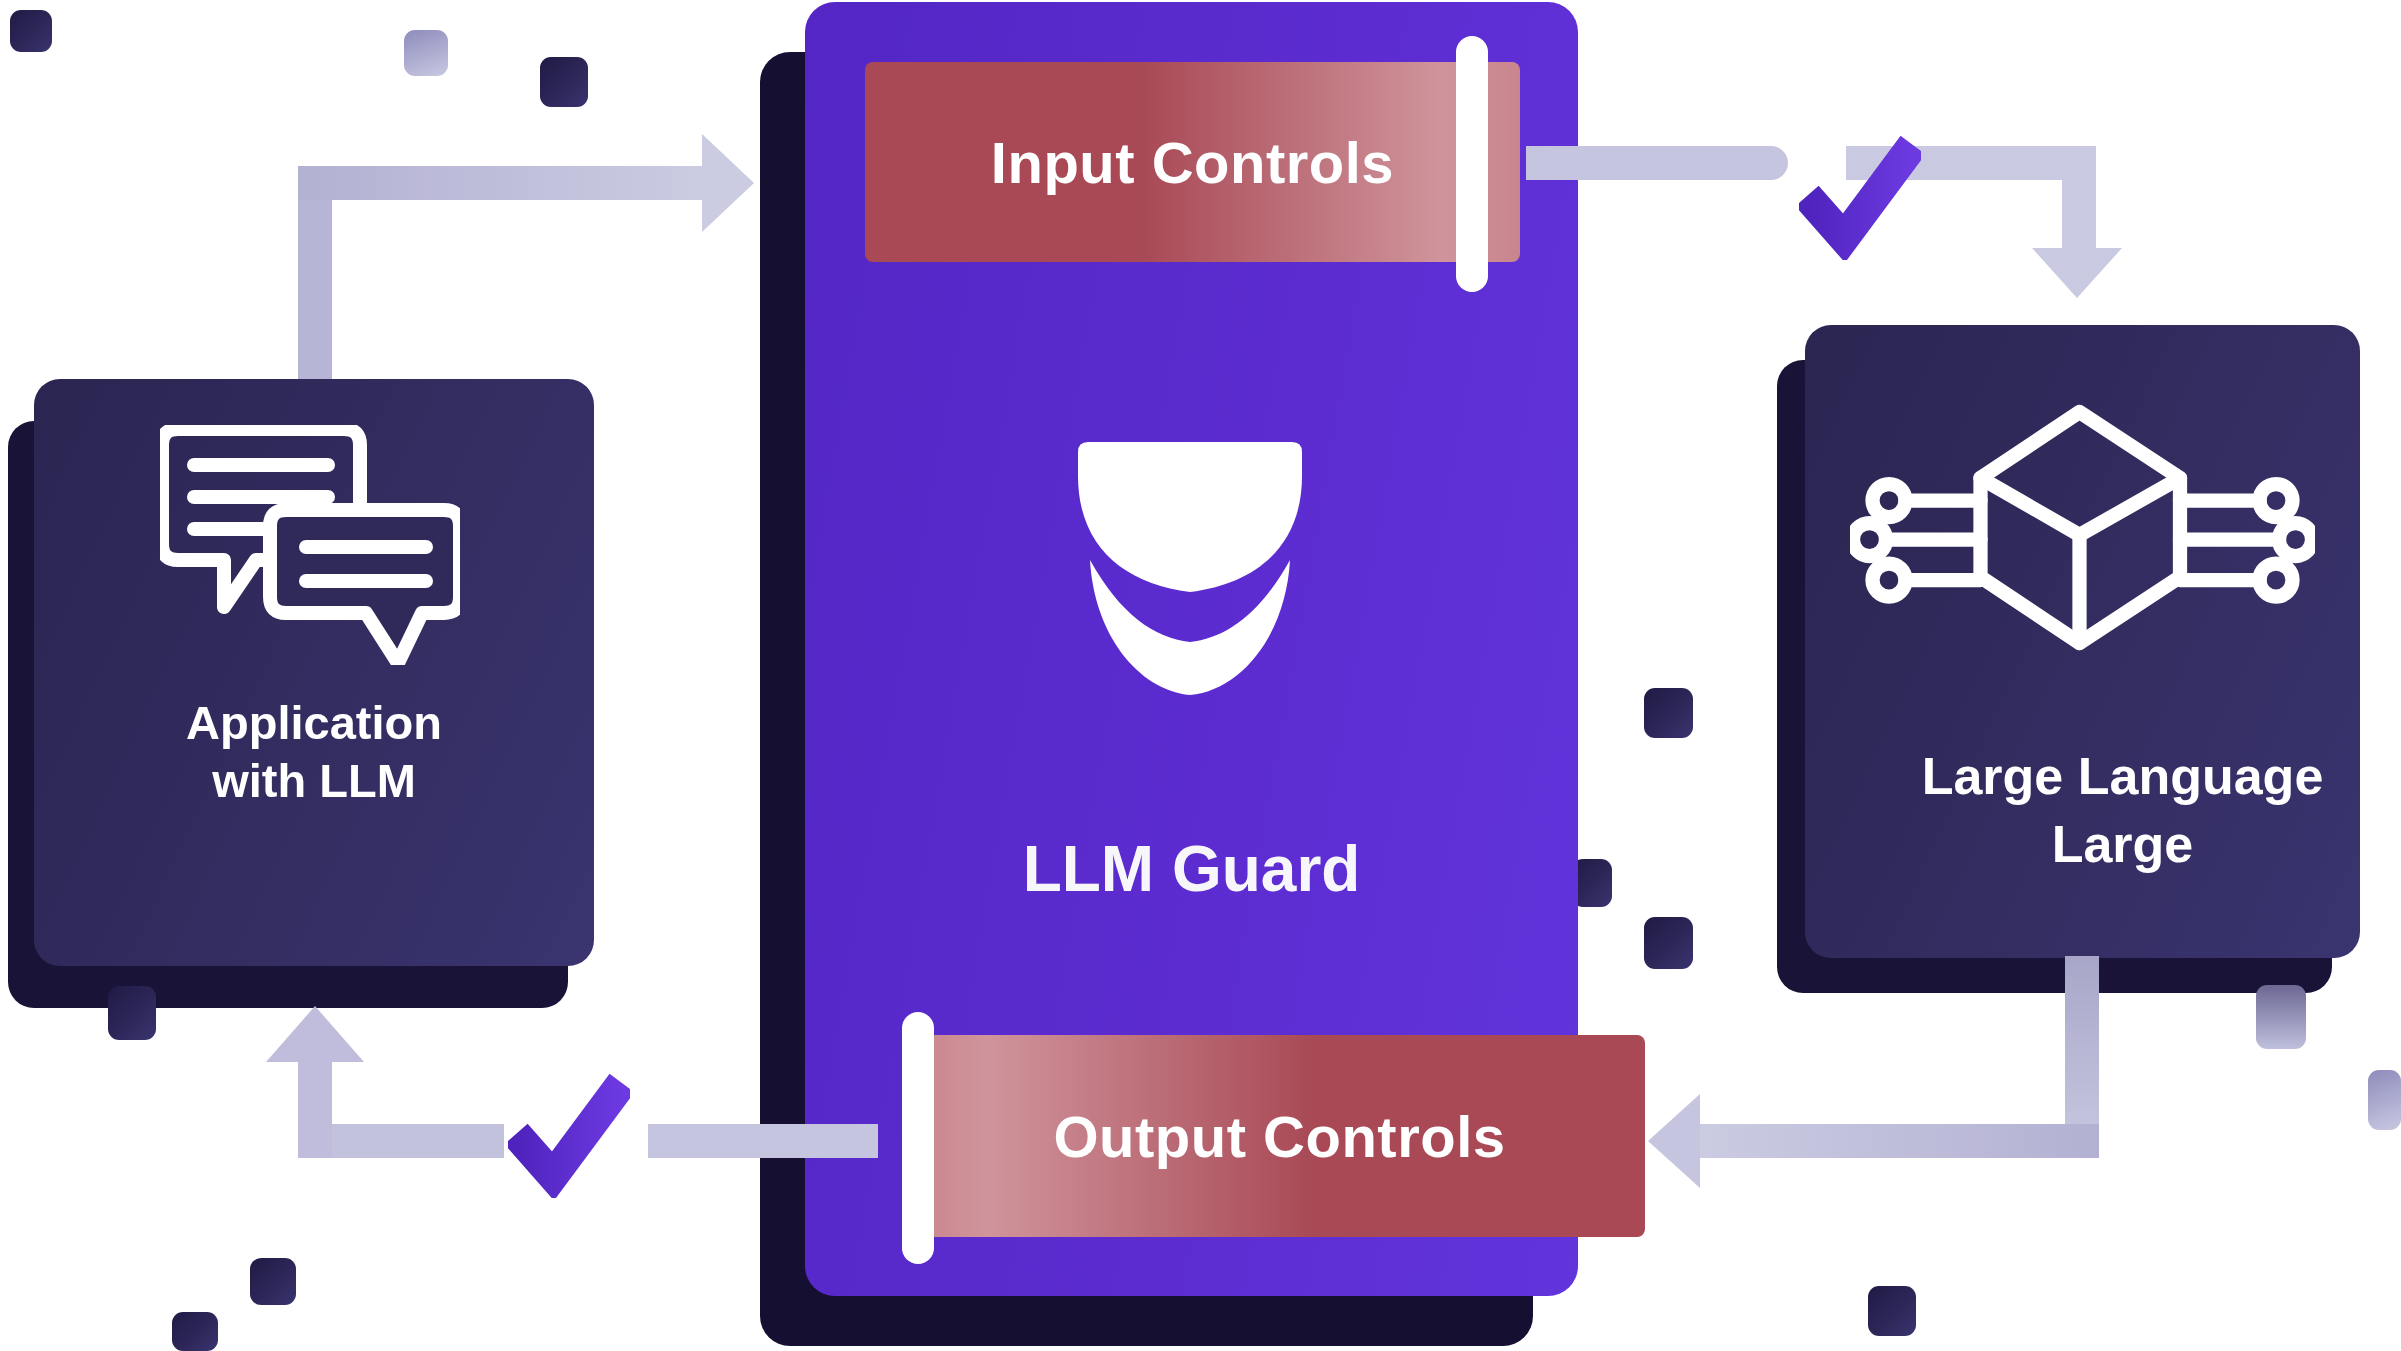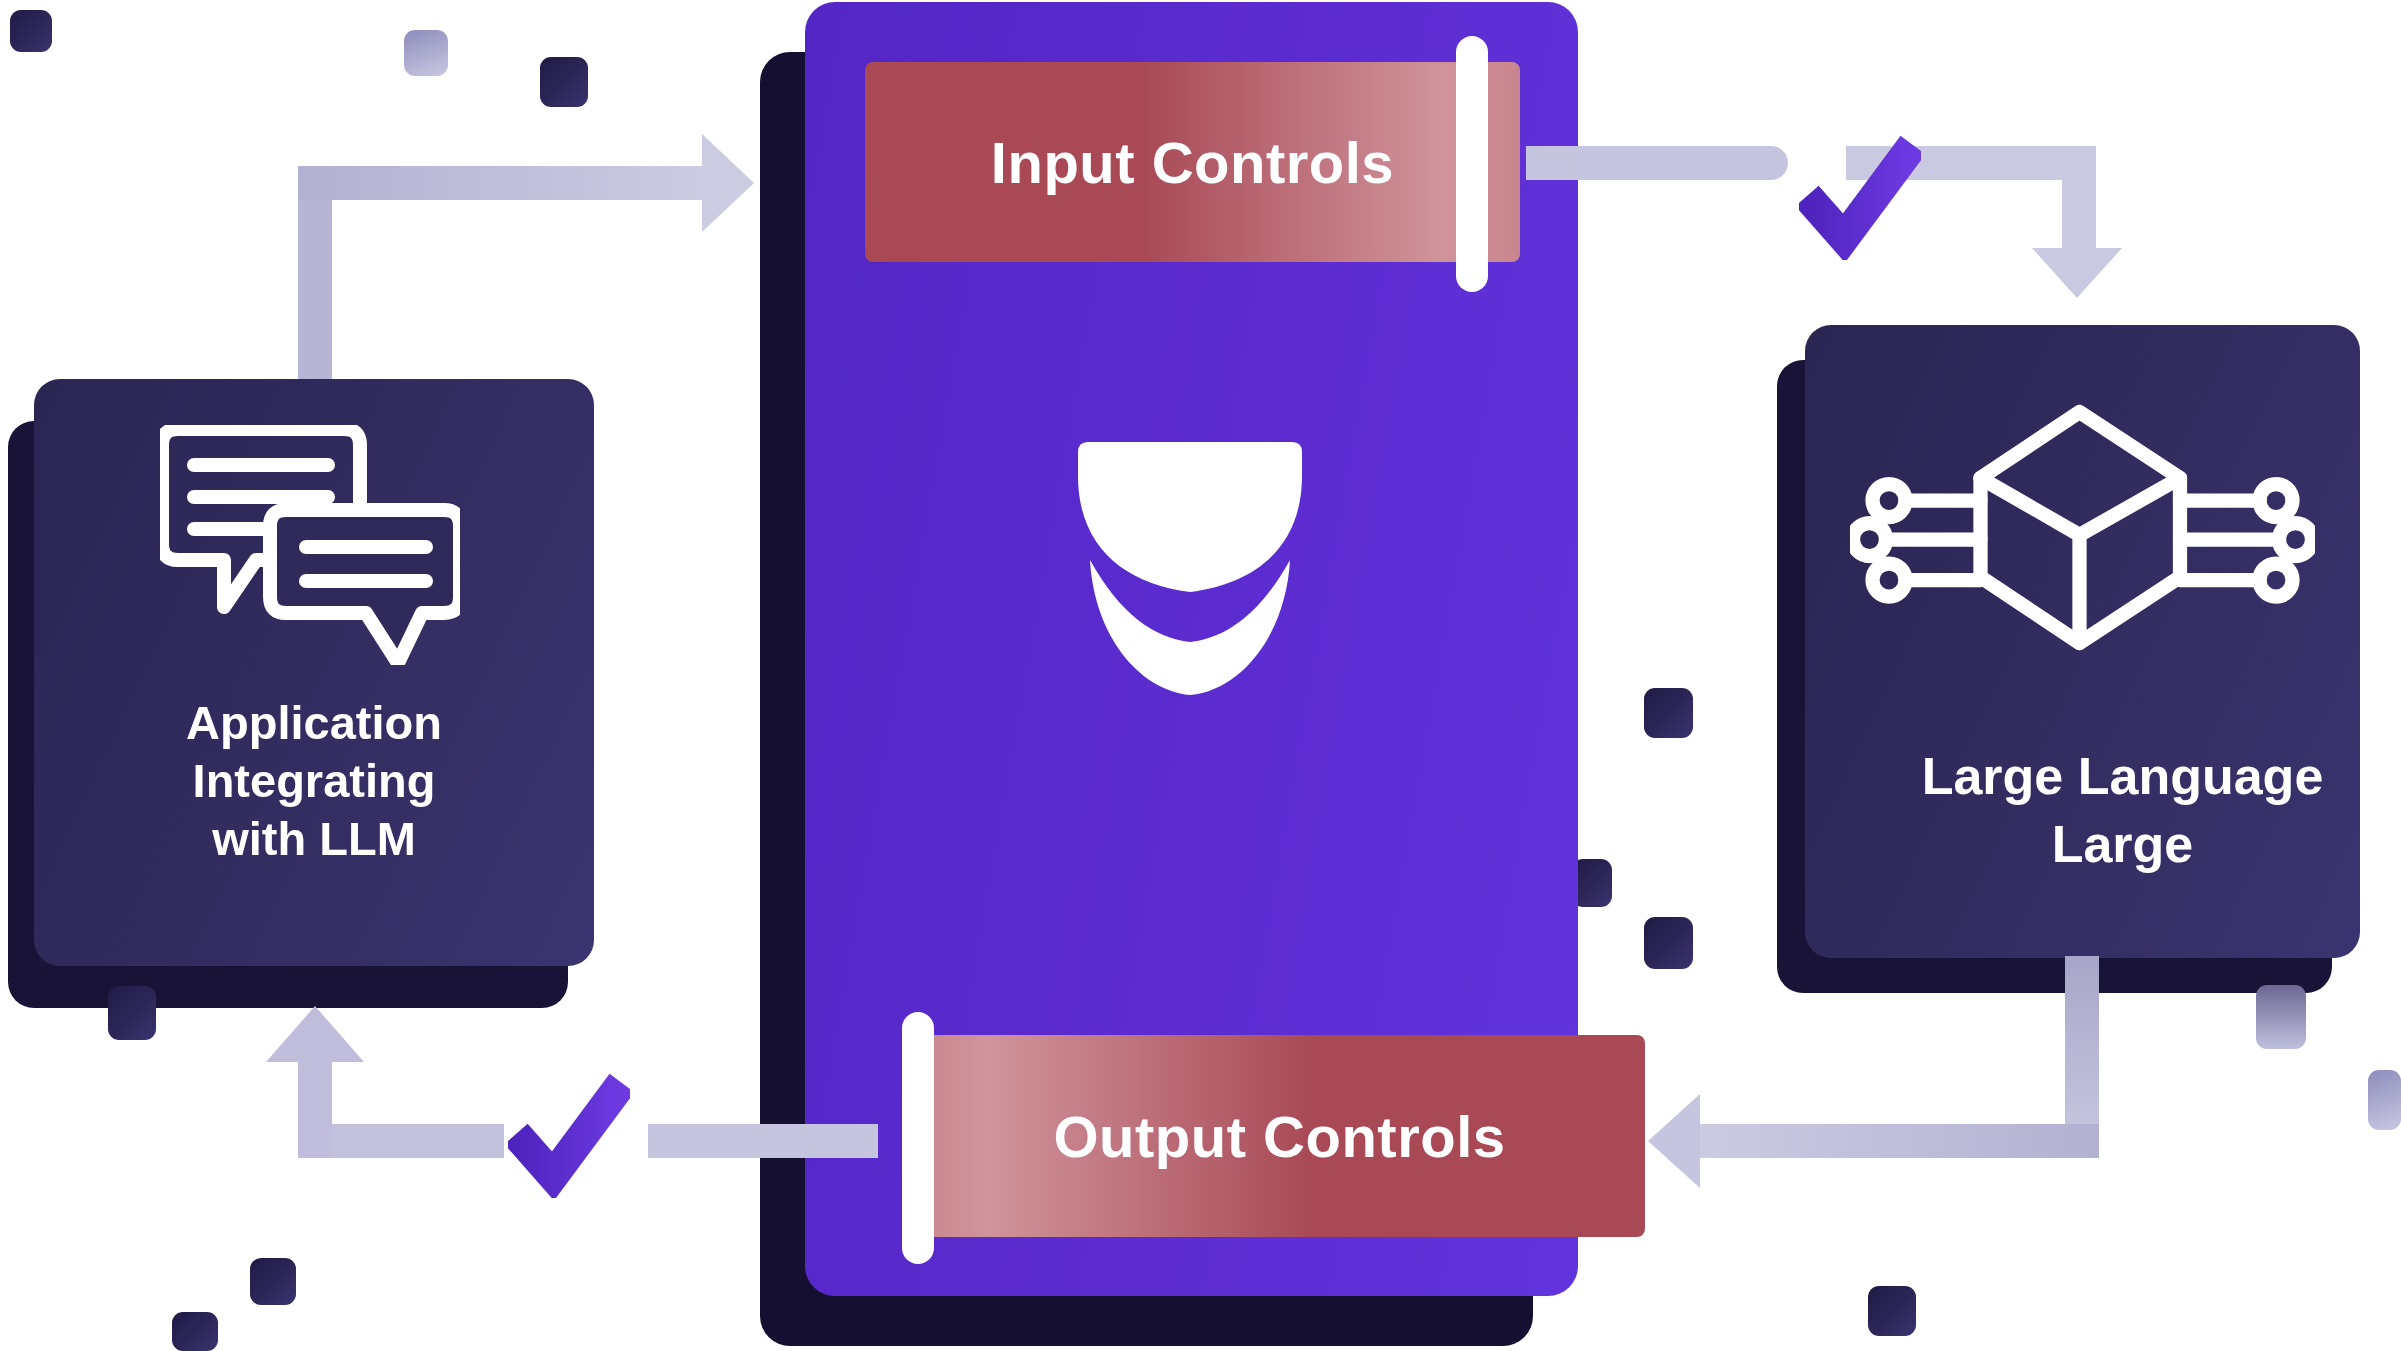--- a/index.html
+++ b/index.html
@@ -100,35 +100,35 @@
       <path d="M34,40 H168"></path>
         <path d="M34,72 H168"></path>
         <path d="M34,104 H168"></path>
       <path d="M126,85 H284 Q300,85 300,101 V172 Q300,188 284,188 H262 L238,238 L206,188 H126 Q110,188 110,172 V101 Q110,85 126,85 Z" fill="#2f2a5a"></path>
       <path d="M146,122 H266"></path>
         <path d="M146,156 H266"></path>
     </g>
   </svg>
   <div class="node-label" style="left:34px;top:694px;width:560px;font-size:47px;line-height:58px;">
     <div>Application</div>
-    <div>Integrating</div>
     <div>with LLM</div>
   </div>
 
   <div class="guard-box" style="left:805px;top:2px;width:773px;height:1294px;"></div>
 
   <div class="banner banner-input" style="left:865px;top:62px;width:655px;height:200px;">
     <span class="banner-label">Input Controls</span>
   </div>
   <div class="capsule" style="left:1456px;top:36px;height:256px;"></div>
 
   <svg class="abs" style="left:1078px;top:442px;z-index:3;" width="224" height="256" viewBox="0 0 224 256">
     <path fill="#ffffff" d="M10,0 H214 Q224,0 224,10 V34 C224,104 178,142 112,150 C46,142 0,104 0,34 V10 Q0,0 10,0 Z"></path>
     <path fill="#ffffff" d="M12,118 C42,172 76,196 112,200 C148,196 182,172 212,118 C208,192 164,248 112,253 C60,248 16,192 12,118 Z"></path>
   </svg>
+  <div class="guard-title" style="left:805px;top:832px;width:773px;">LLM Guard</div>
 
   <div class="banner banner-output" style="left:914px;top:1035px;width:731px;height:202px;">
     <span class="banner-label">Output Controls</span>
   </div>
   <div class="capsule" style="left:902px;top:1012px;height:252px;"></div>
 
   <div class="node-box" style="left:1805px;top:325px;width:555px;height:633px;"></div>
   <svg class="abs" style="left:1850px;top:400px;z-index:3;" width="465" height="252" viewBox="0 0 310 168">
     <g stroke="#ffffff" stroke-width="9.5" fill="none" stroke-linejoin="round" stroke-linecap="round">
       <path d="M153,8 L220,52 V118 L153,162 L87,118 V52 Z"></path>

